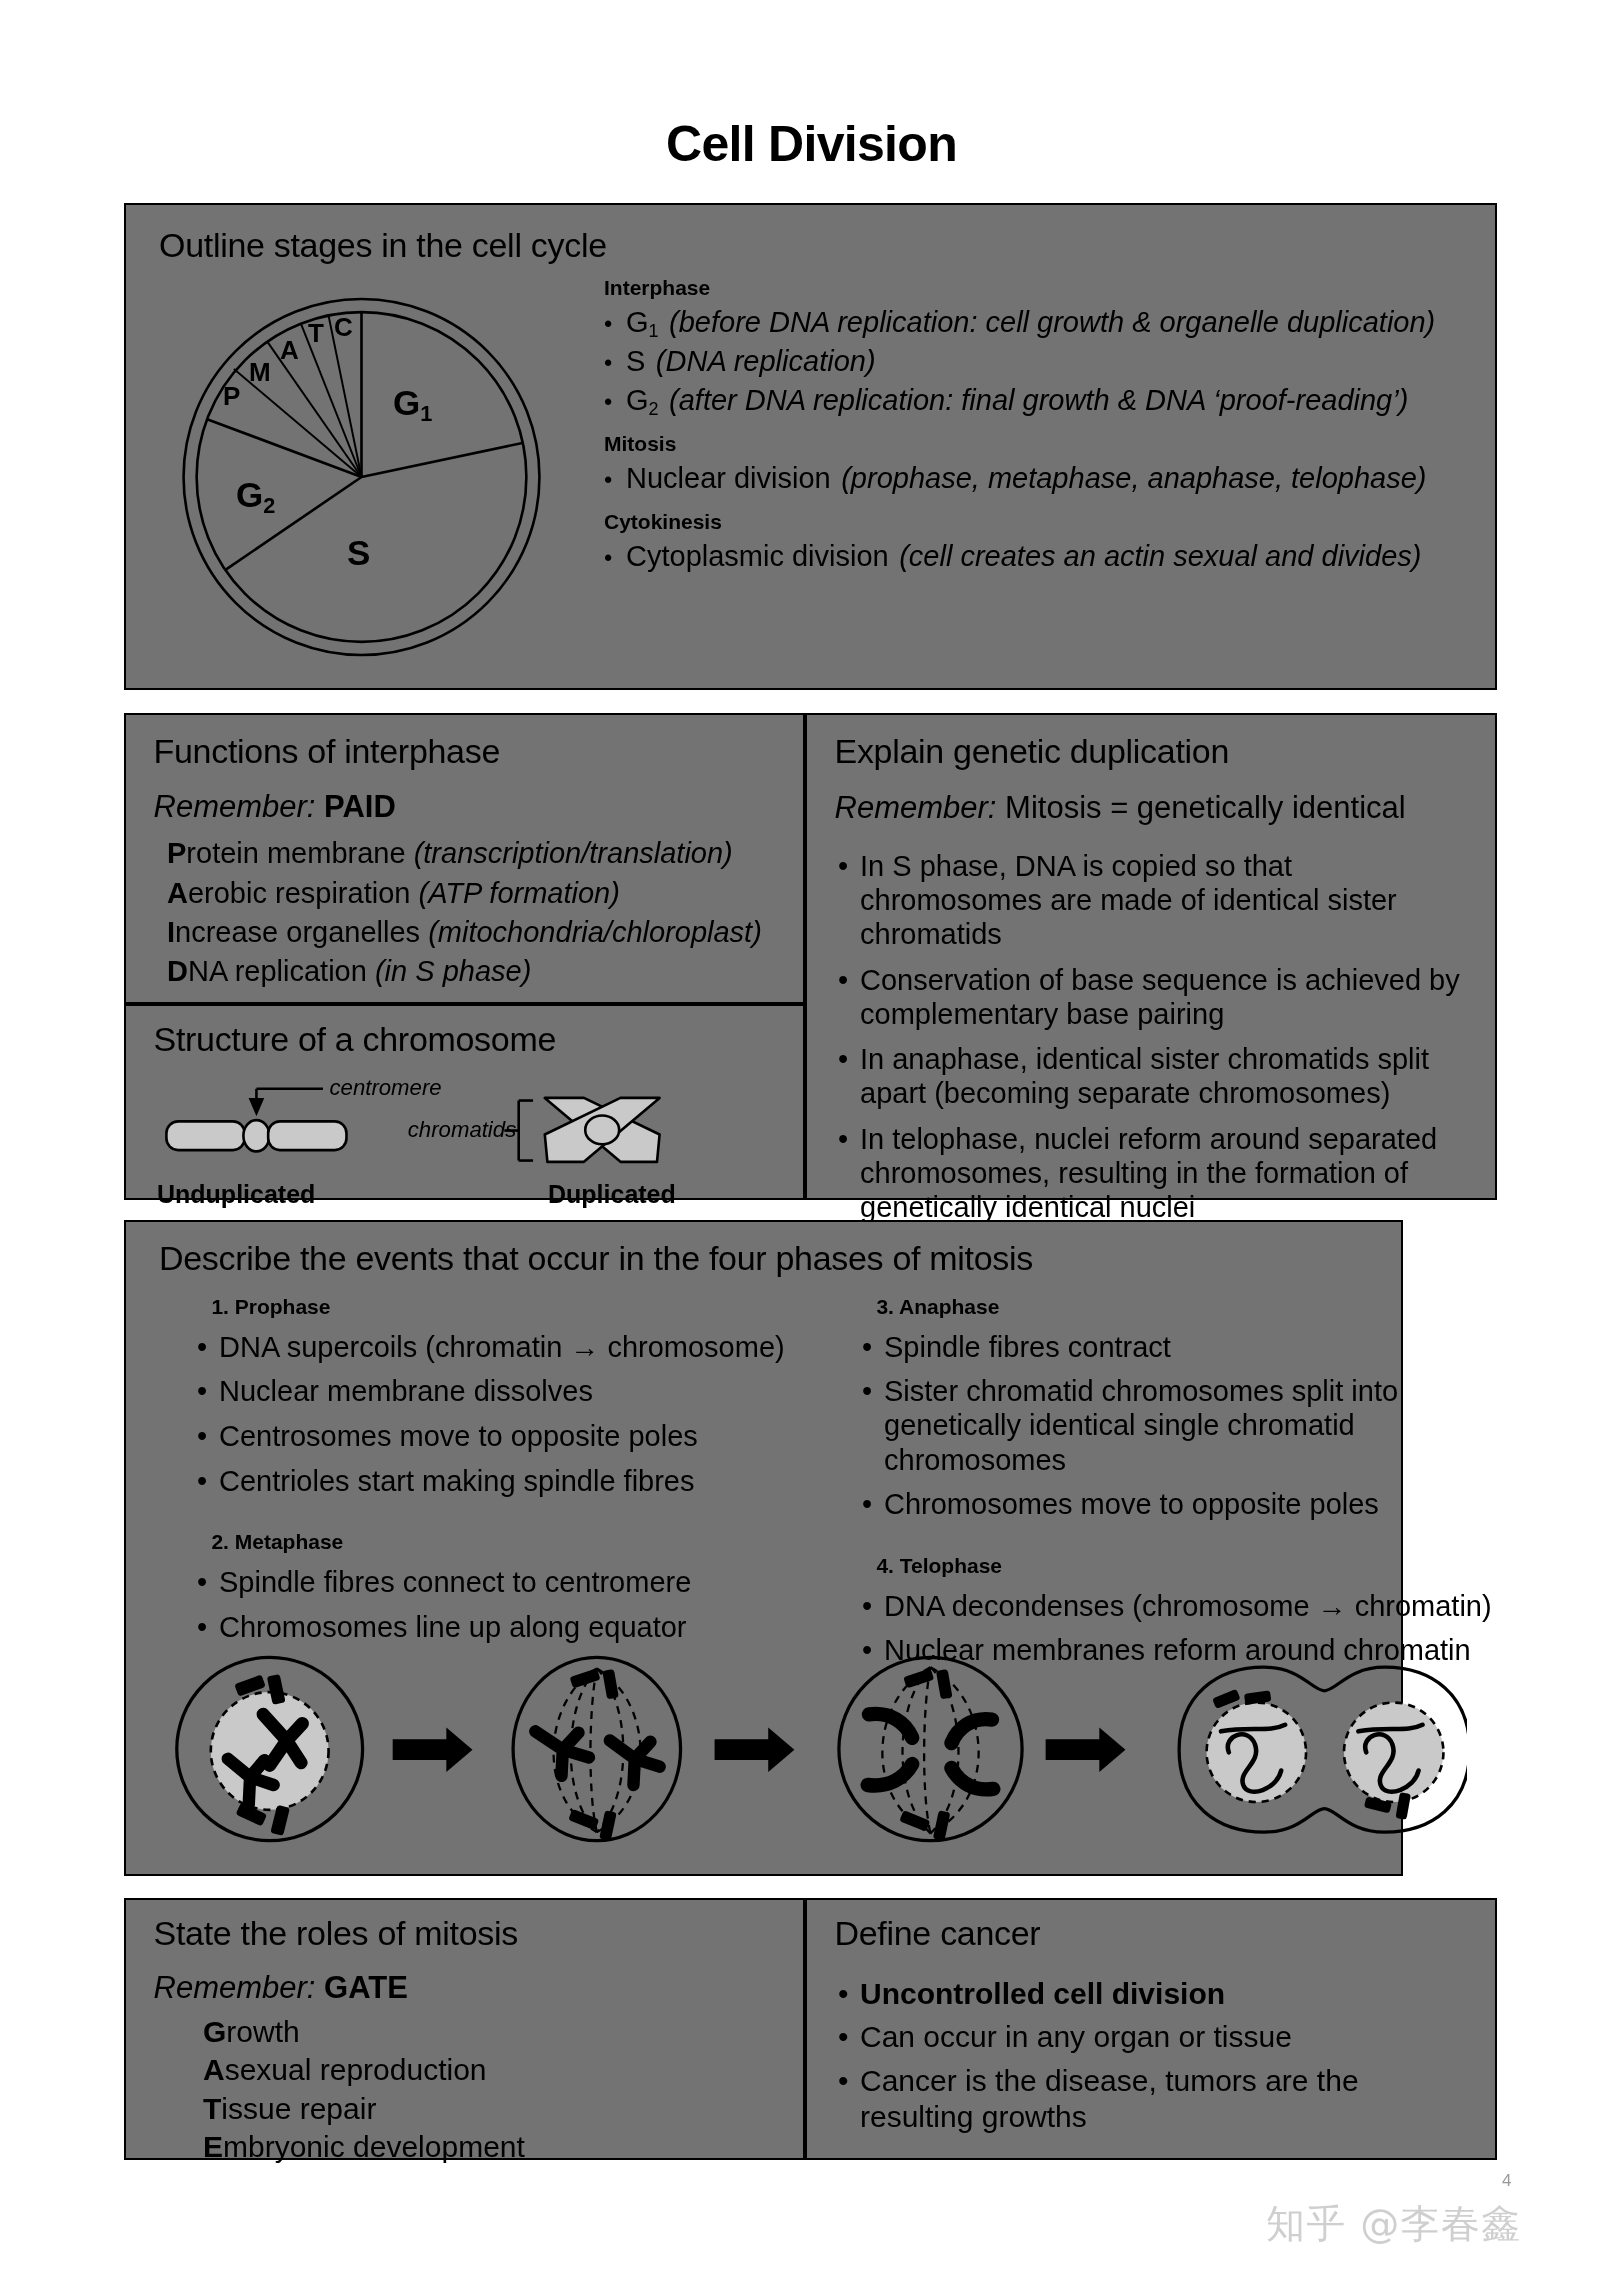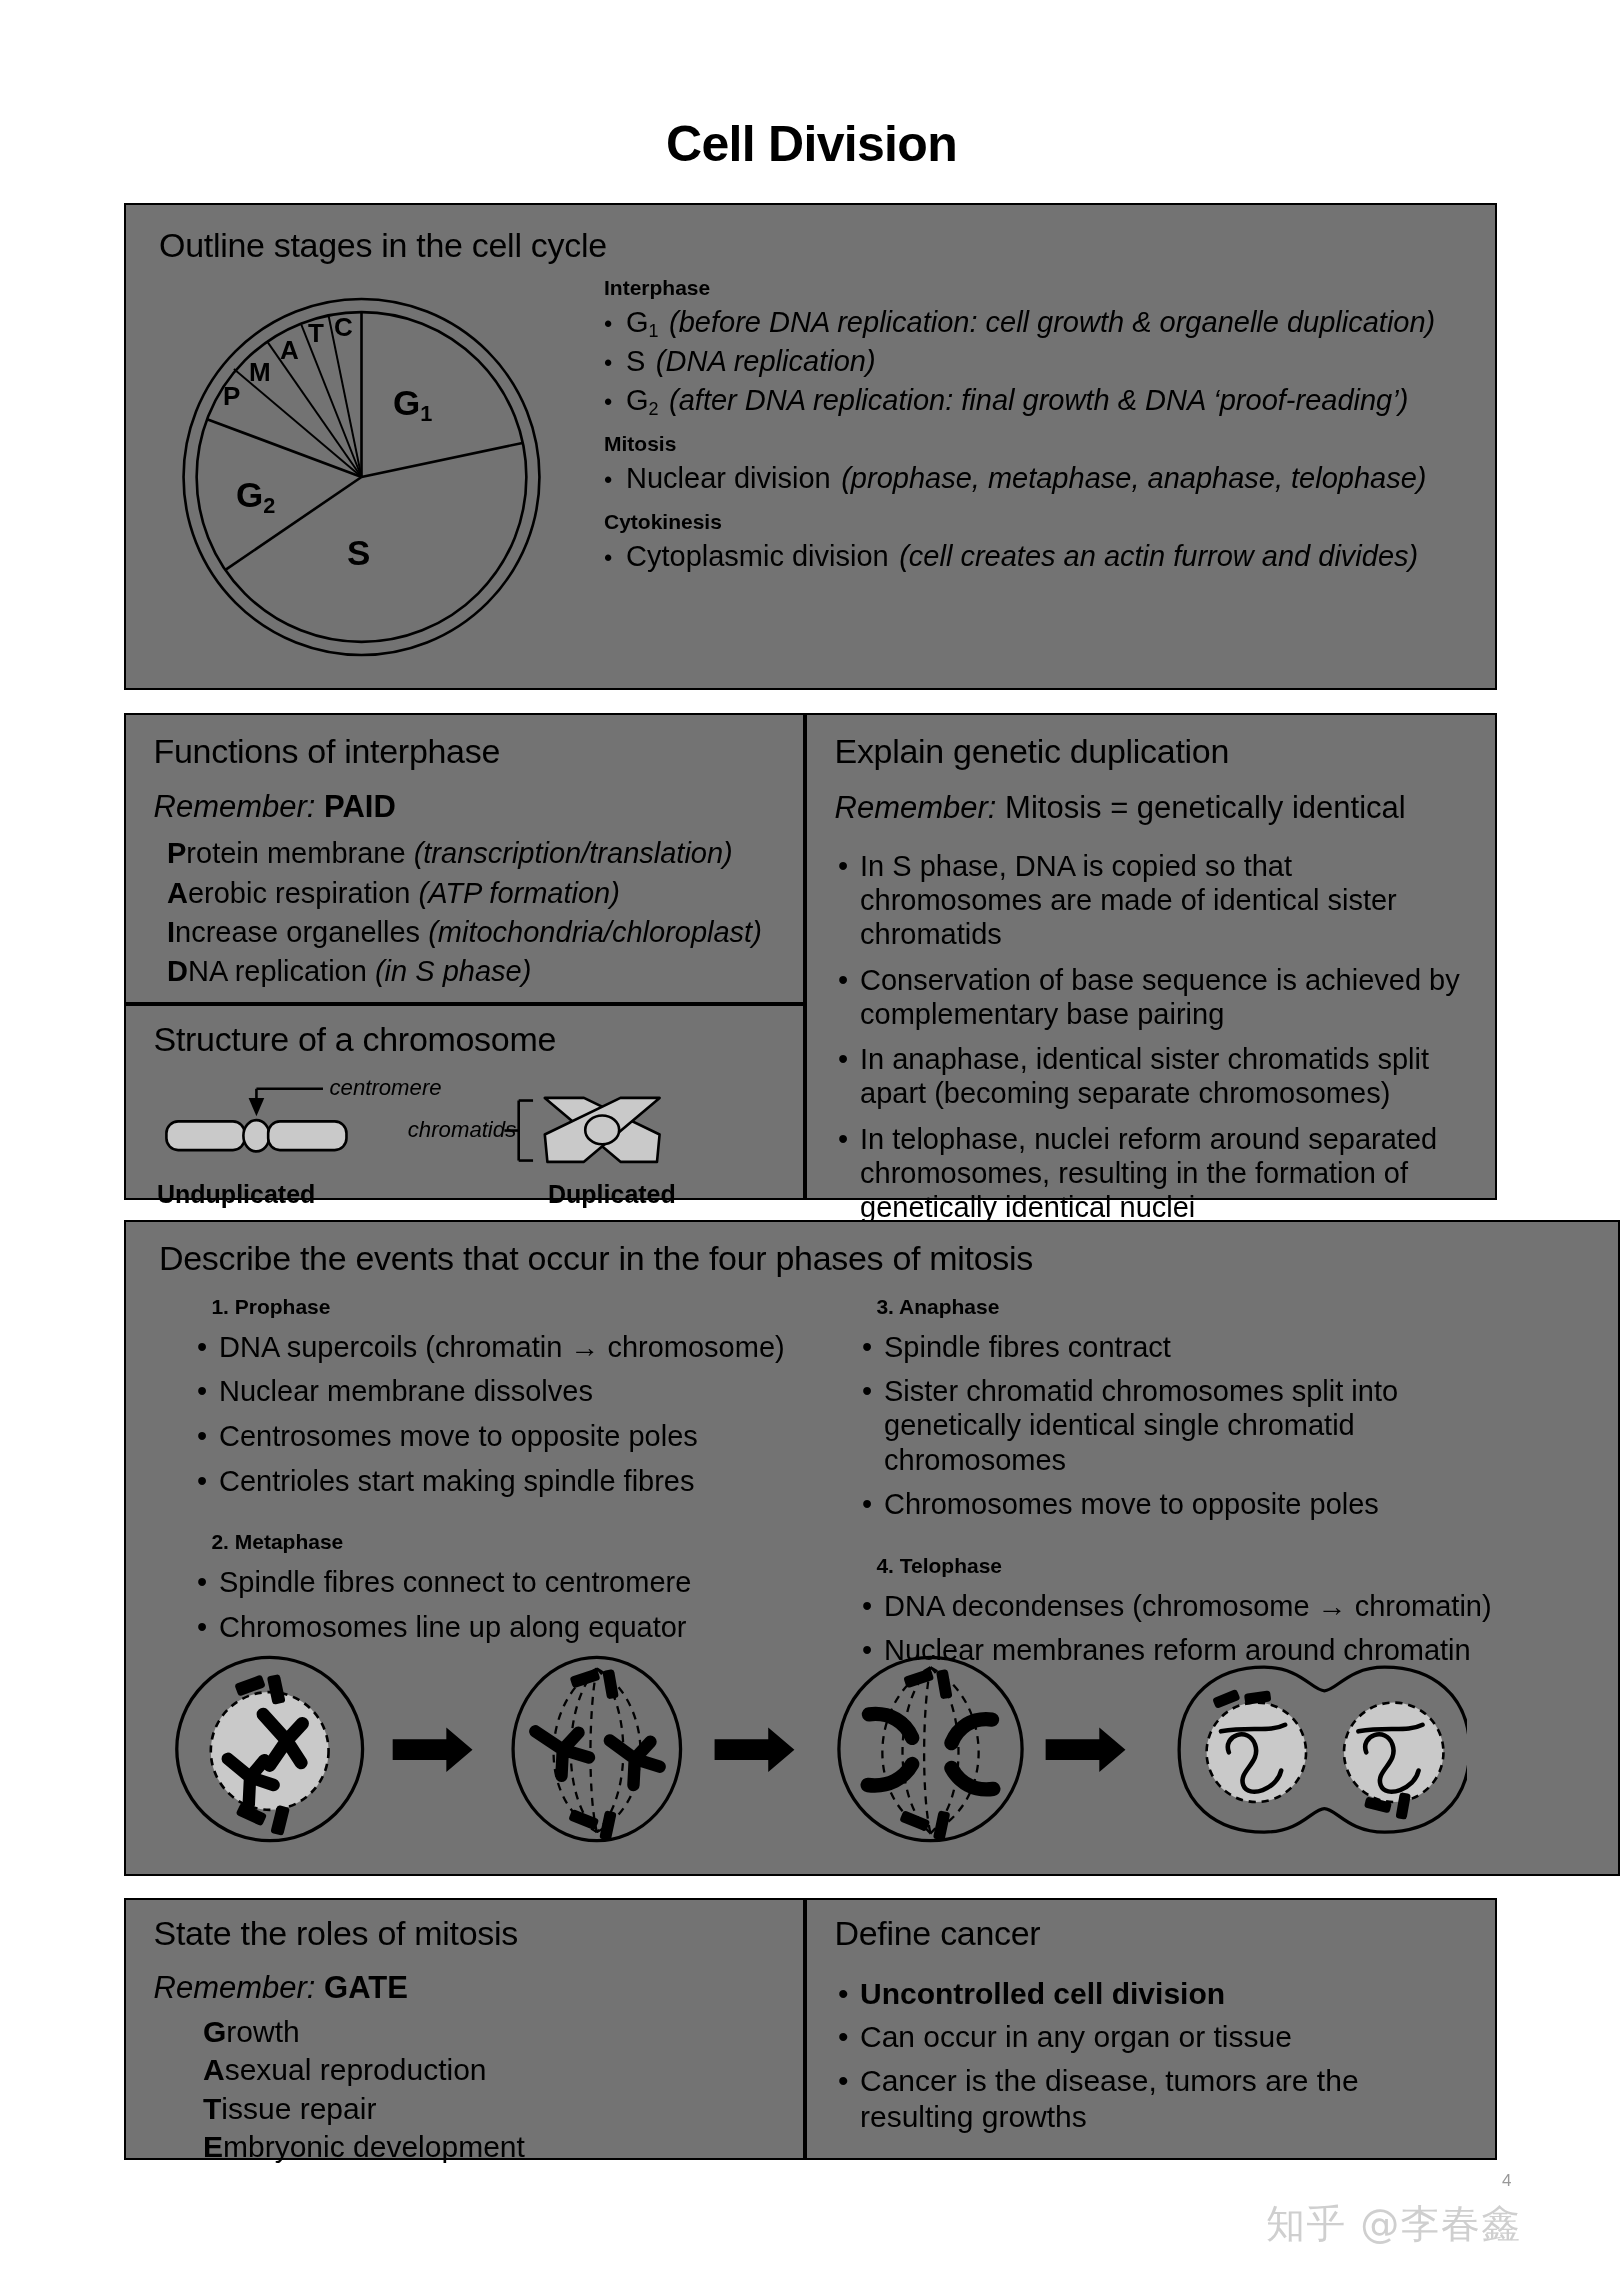--- a/index.html
+++ b/index.html
@@ -60,21 +60,21 @@
   .chromo-cap{position:absolute;font-size:25px;font-weight:bold;}
 
   
   #box-genetic{left:805px;top:713px;width:692px;height:487px;}
   #box-genetic .sec-title{position:absolute;left:27.5px;top:17px;}
   #box-genetic .remember{position:absolute;left:27.5px;top:63px;}
   #gd-list{position:absolute;left:31px;top:123px;width:628px;}
   #gd-list .bul{margin:11px 0;}
 
   
-  #box-mitosis{left:124px;top:1220px;width:1496px;height:656px;}
+  #box-mitosis{left:124px;top:1220px;width:1279px;height:656px;}
   #box-mitosis .sec-title{position:absolute;left:33px;top:17px;}
   #mt-left{position:absolute;left:71px;top:73px;width:615px;}
   #mt-right{position:absolute;left:736px;top:73px;width:661px;}
   #mt-left .hdr,#mt-right .hdr{margin:0 0 7.9px 14.4px;}
   #mt-left .bul,#mt-right .bul{margin:10.5px 0;}
   .phase-gap{height:22px;}
   #mitosis-strip{position:absolute;left:39px;top:432px;width:1302px;height:190px;}
 
   
   #box-roles{left:124px;top:1898px;width:681px;height:262px;}
@@ -163,21 +163,21 @@
       <div class="kv">
         <span class="dot">•</span>
         <span class="key">Nuclear division</span>
         <span class="note">(prophase, metaphase, anaphase, telophase)</span>
       </div>
 
       <div class="hdr sub">Cytokinesis</div>
       <div class="kv">
         <span class="dot">•</span>
         <span class="key">Cytoplasmic division</span>
-        <span class="note">(cell creates an actin furrow and divides)</span>
+        <span class="note">(cell creates an actin sexual and divides)</span>
       </div>
     </div>
   </div>
 
   <div class="box" id="box-interphase">
     <div class="sec-title">Functions of interphase</div>
     <div class="remember" style="position:absolute;left:27.5px;top:62px;">
       <i>Remember:</i>
       <b>PAID</b>
     </div>

